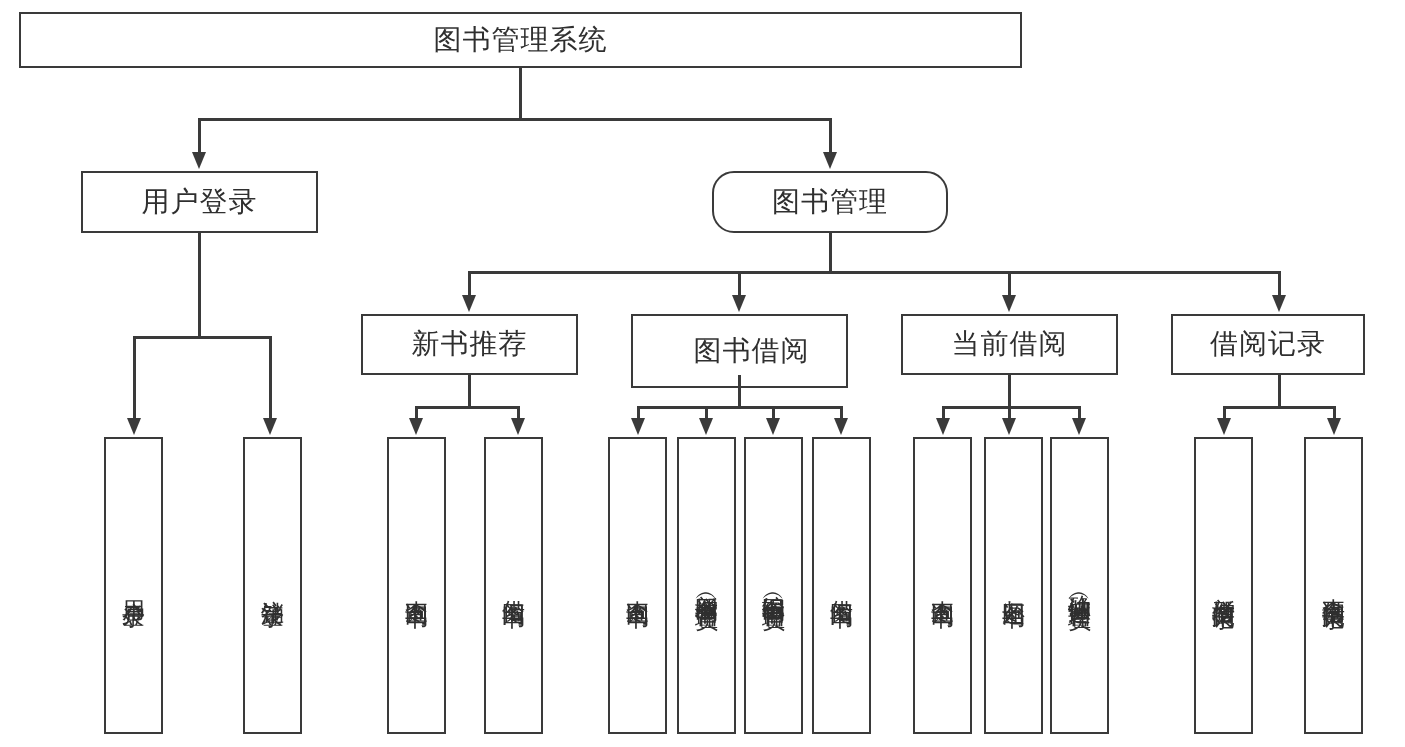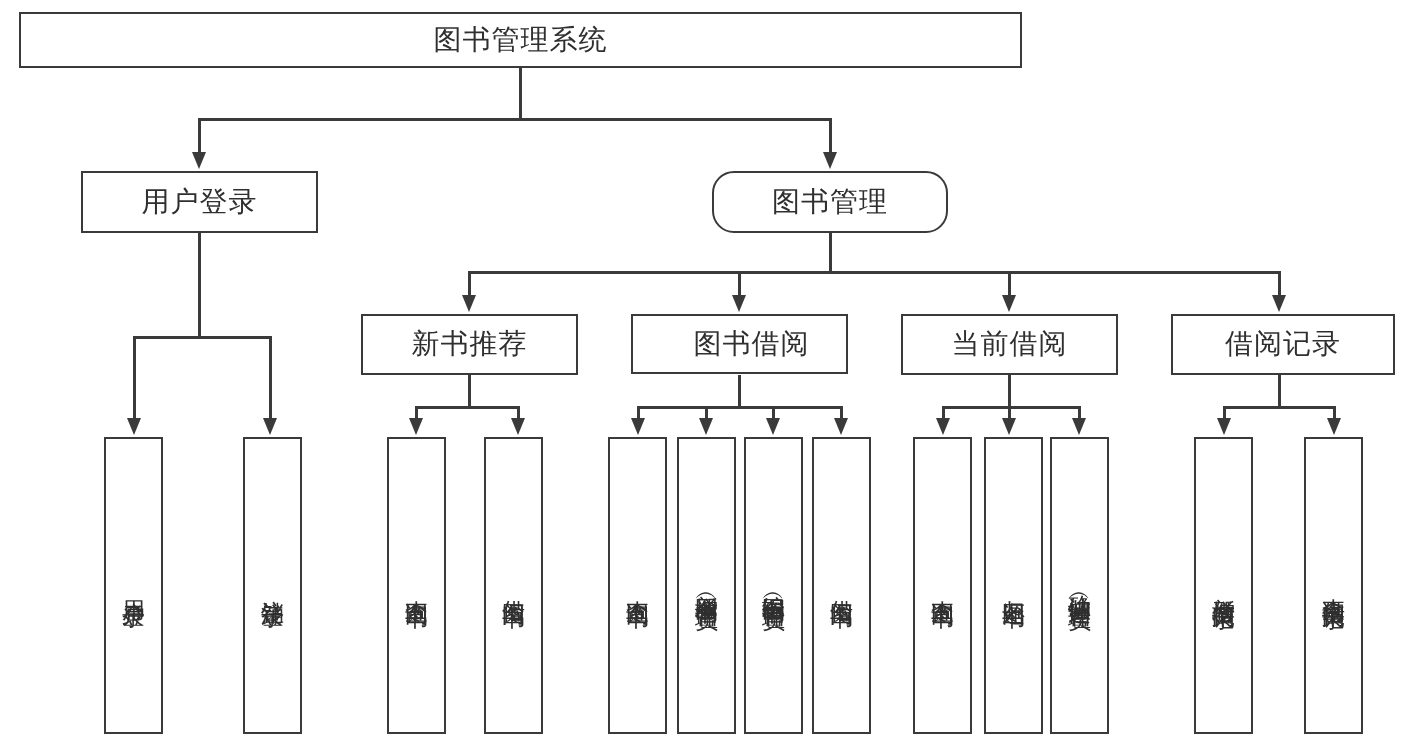--- a/index.html
+++ b/index.html
@@ -104,27 +104,27 @@
   <div class="ln vline" style="left:1008px;top:271px;height:26px;"></div>
   <div class="ln vline" style="left:1278px;top:271px;height:26px;"></div>
   <div class="arrow" style="left:462px;top:295px;"></div>
   <div class="arrow" style="left:732px;top:295px;"></div>
   <div class="arrow" style="left:1002px;top:295px;"></div>
   <div class="arrow" style="left:1272px;top:295px;"></div>
 
   <div class="node" style="left:361px;top:314px;width:217px;height:61px;">
     <span class="lbl">新书推荐</span>
   </div>
-  <div class="node" style="left:631px;top:314px;width:217px;height:60px;padding-left:24px;">
+  <div class="node" style="left:631px;top:314px;width:217px;height:74px;padding-left:24px;">
     <span class="lbl">图书借阅</span>
   </div>
   <div class="node" style="left:901px;top:314px;width:217px;height:61px;">
     <span class="lbl">当前借阅</span>
   </div>
-  <div class="node" style="left:1171px;top:314px;width:224px;height:61px;">
+  <div class="node" style="left:1171px;top:314px;width:194px;height:61px;">
     <span class="lbl">借阅记录</span>
   </div>
 
   <div class="ln vline" style="left:468px;top:375px;height:33px;"></div>
   <div class="ln hline" style="left:415px;top:406px;width:104px;"></div>
   <div class="ln vline" style="left:415px;top:406px;height:14px;"></div>
   <div class="ln vline" style="left:517px;top:406px;height:14px;"></div>
   <div class="arrow" style="left:409px;top:418px;"></div>
   <div class="arrow" style="left:511px;top:418px;"></div>
 

